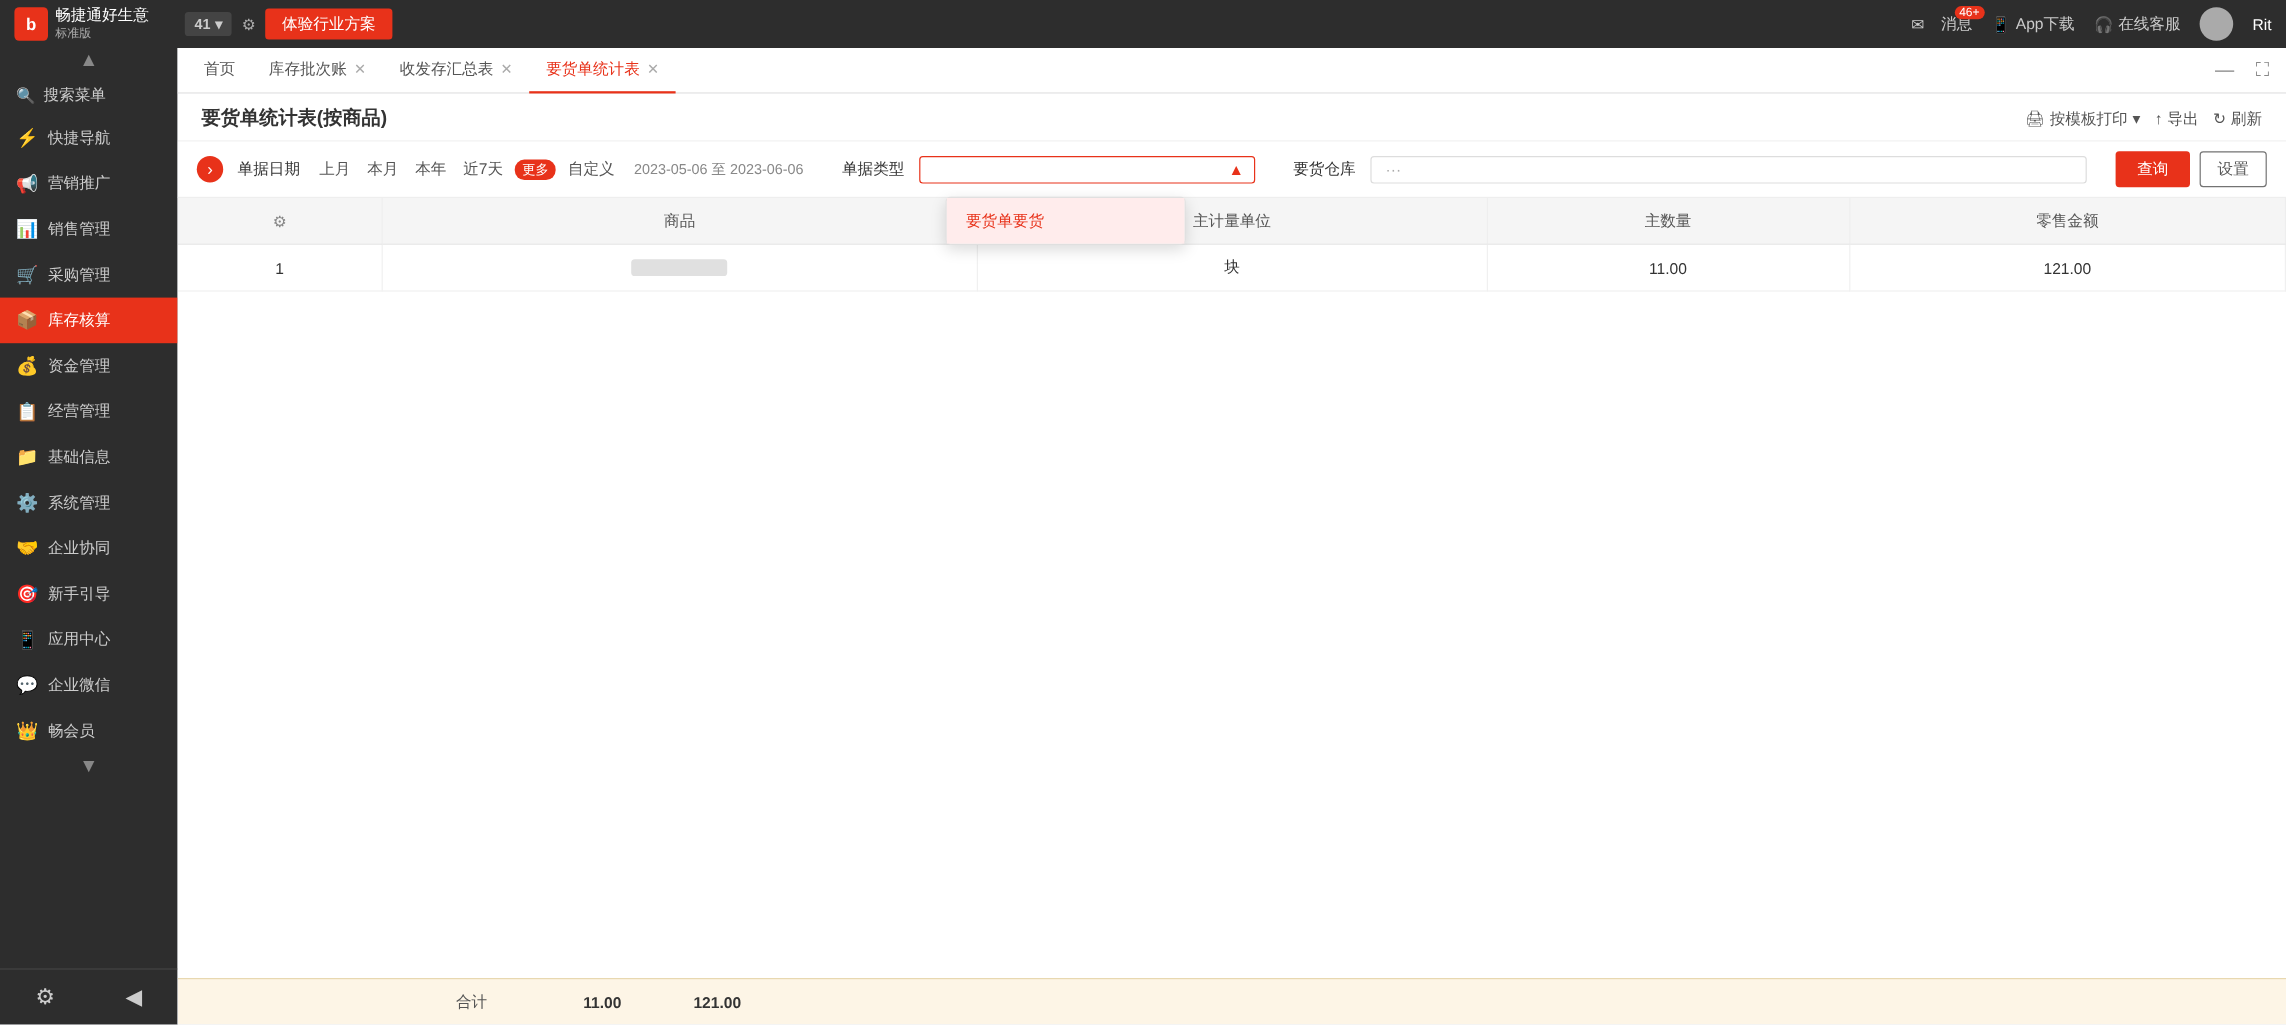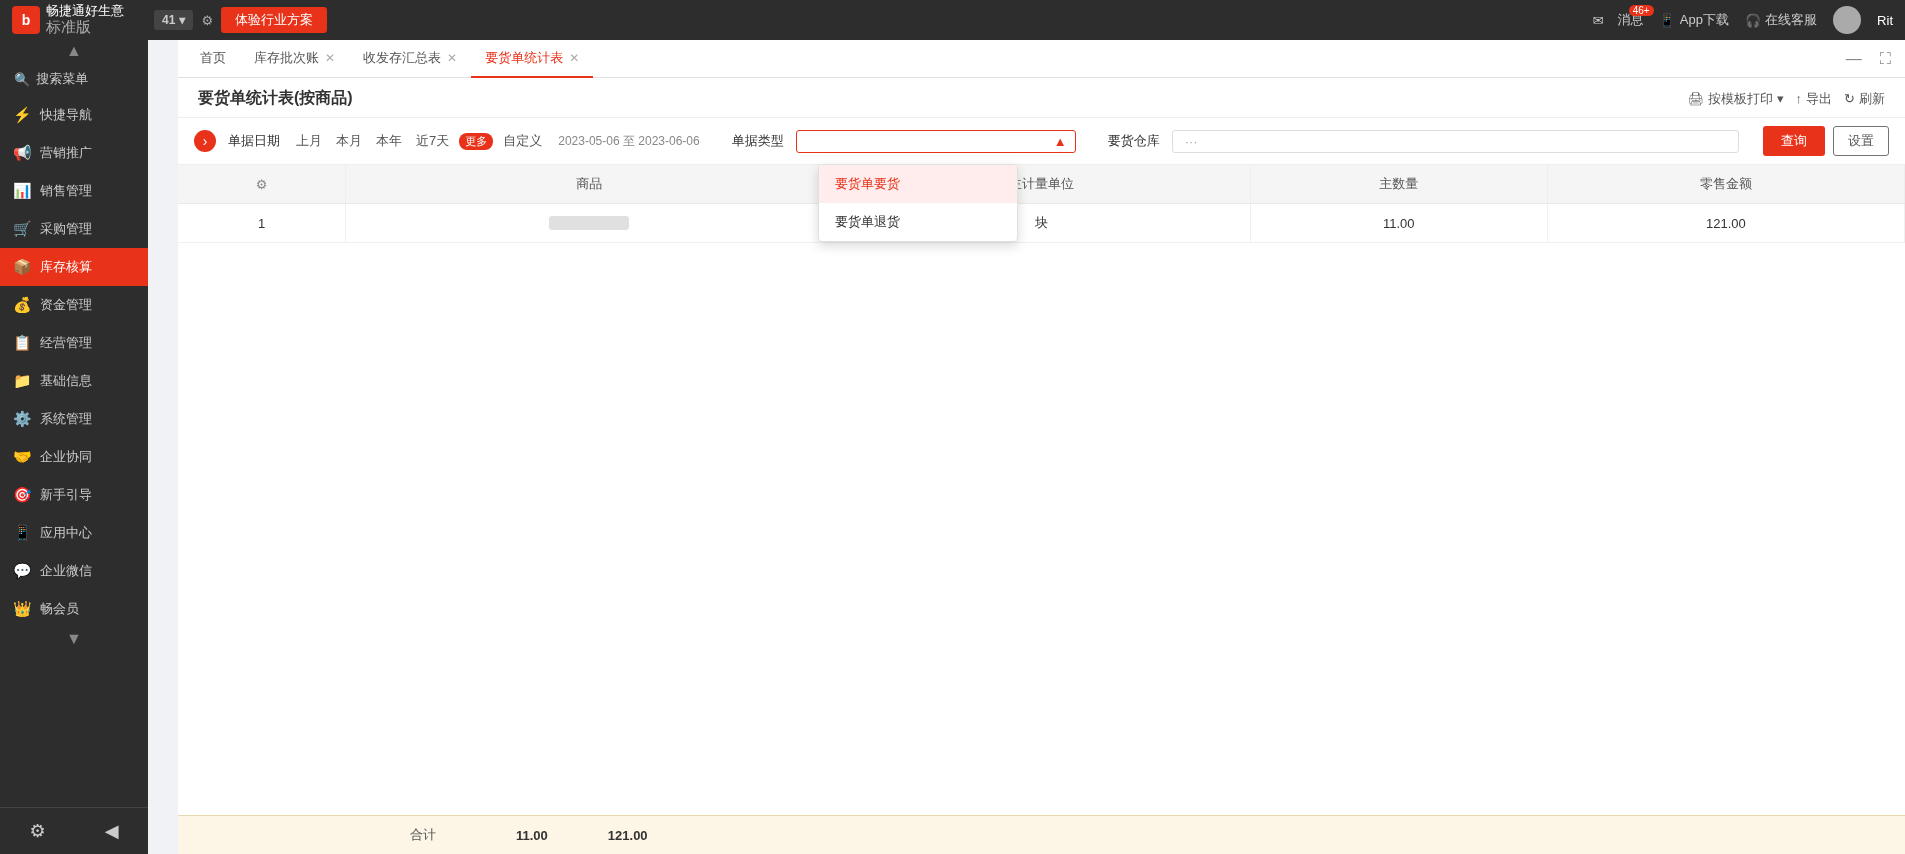--- a/index.html
+++ b/index.html
@@ -3,27 +3,27 @@
   <meta charset="utf-8">
   <style>
     * { box-sizing: border-box; margin: 0; padding: 0; }
     body { font-family: 'Microsoft YaHei', Arial, sans-serif; font-size: 13px; background: #f0f2f5; overflow: hidden; }
 
     
     .app-wrapper { display: flex; flex-direction: column; height: 854px; width: 1905px; }
     .top-bar { height: 40px; background: #2d2d2d; display: flex; align-items: center; padding: 0 12px; gap: 10px; flex-shrink: 0; }
     .main-area { display: flex; flex: 1; overflow: hidden; }
     .sidebar { width: 148px; background: #2d2d2d; display: flex; flex-direction: column; flex-shrink: 0; }
-    .content-area { flex: 1; display: flex; flex-direction: column; background: #f0f2f5; overflow: hidden; padding-left: 30px; }
+    .content-area { flex: 1; display: flex; flex-direction: column; background: #f0f2f5; overflow: hidden; }
 
     
     .top-bar-logo { display: flex; align-items: center; gap: 6px; color: white; font-size: 13px; }
     .logo-icon { width: 28px; height: 28px; background: #e8321a; border-radius: 4px; display: flex; align-items: center; justify-content: center; color: white; font-weight: bold; font-size: 14px; }
     .logo-text { color: #fff; font-size: 13px; line-height: 1.2; }
-    .logo-sub { color: #aaa; font-size: 15px; }
+    .logo-sub { color: #aaa; font-size: 10px; }
     .top-bar-middle { flex: 1; display: flex; align-items: center; gap: 8px; padding-left: 20px; }
     .store-selector { background: #444; border: none; color: #ccc; padding: 3px 8px; border-radius: 3px; font-size: 12px; display: flex; align-items: center; gap: 4px; cursor: pointer; font-weight: bold; }
     .industry-btn { background: #e8321a; color: white; border: none; padding: 4px 14px; border-radius: 3px; cursor: pointer; font-size: 13px; }
     .top-bar-right { display: flex; align-items: center; gap: 16px; color: #ccc; font-size: 13px; }
     .badge-wrap { position: relative; display: flex; align-items: center; gap: 4px; cursor: pointer; }
     .badge { background: #e8321a; color: white; font-size: 10px; border-radius: 8px; padding: 0 4px; min-width: 18px; text-align: center; position: absolute; top: -6px; right: -10px; }
     .avatar { width: 28px; height: 28px; background: #aaa; border-radius: 50%; }
     .sidebar-search { display: flex; align-items: center; gap: 6px; color: #ccc; padding: 8px 14px; cursor: pointer; font-size: 13px; }
     .sidebar-item { display: flex; align-items: center; gap: 8px; color: #ccc; padding: 10px 14px; cursor: pointer; font-size: 13px; }
     .sidebar-item.active { background: #e8321a; color: white; }
@@ -267,21 +267,20 @@
             <span class="filter-warehouse-more">···</span>
           </div>
 
           <div class="filter-actions">
             <button class="query-btn">查询</button>
             <button class="settings-btn">设置</button>
           </div>
 
           <div class="dropdown-menu">
             <div class="dropdown-item selected">要货单要货</div>
-            <div class="dropdown-item">要货单退货</div>
           </div>
         </div>
 
         <div class="table-container">
           <table>
             <thead>
               <tr>
                 <th class="th-settings">⚙</th>
                 <th>商品</th>
                 <th>主计量单位</th>

